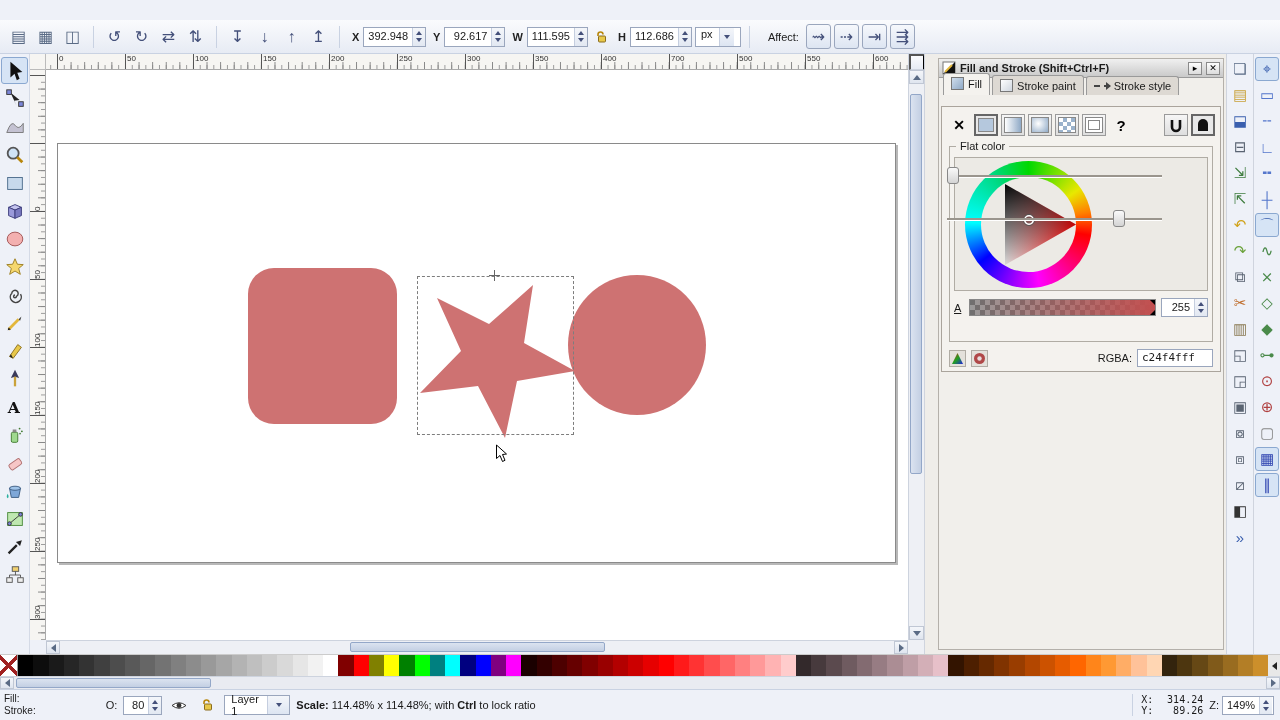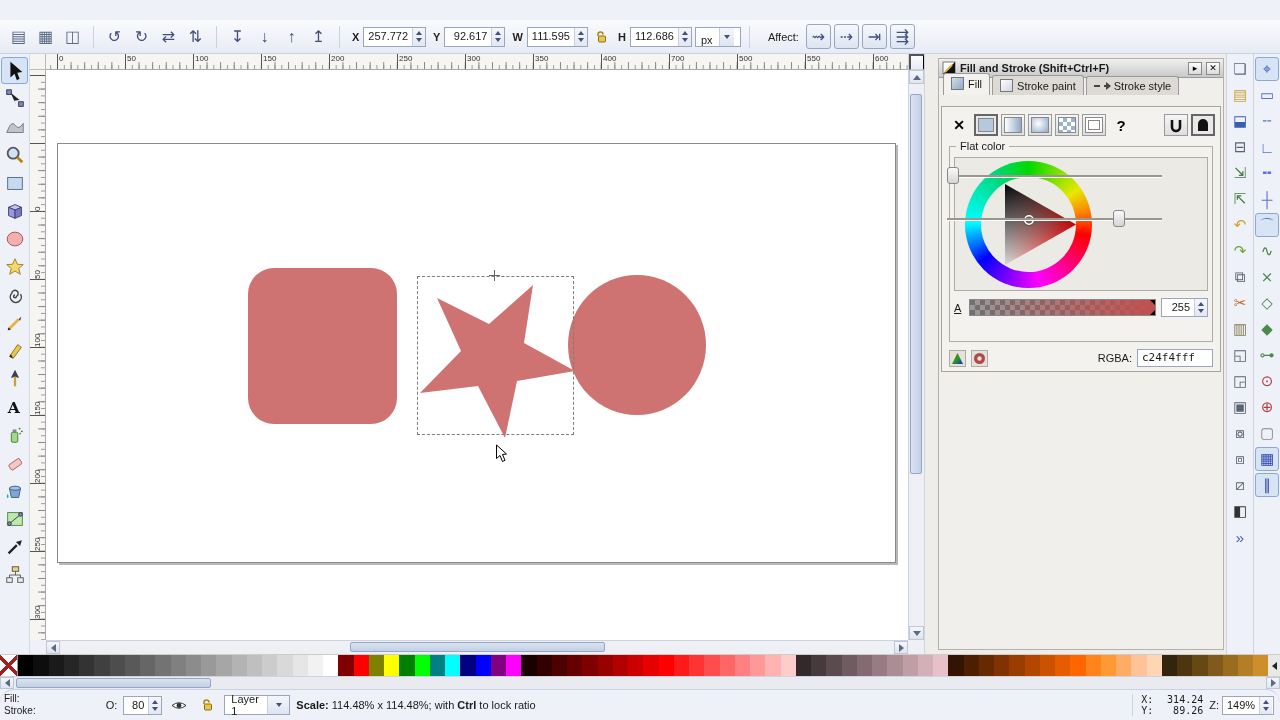--- a/index.html
+++ b/index.html
@@ -17,21 +17,21 @@
   .tb-btn .glyph{pointer-events:none;}
   .tb-toggle{border:1px solid #9aa6bd;background:linear-gradient(#f6f8fc,#dde5f2);border-radius:3px;}
   .tb-sep{width:1px;height:22px;background:#c9d2e2;margin:0 5px;}
   .spin-field{display:flex;align-items:center;gap:4px;margin-left:4px;}
   .sf-label{font-weight:bold;color:#222;}
   .spin-box{display:flex;background:#fff;border:1px solid #9aa6bd;height:20px;align-items:stretch;}
   .spin-val{padding:2px 4px;min-width:46px;text-align:right;}
   .spin-arrows{display:flex;flex-direction:column;justify-content:center;gap:3px;width:13px;border-left:1px solid #c5cedf;align-items:center;background:linear-gradient(#f4f6fa,#e2e8f2);}
   .arr-up{width:0;height:0;border-left:3.5px solid transparent;border-right:3.5px solid transparent;border-bottom:4px solid #44507a;}
   .arr-dn{width:0;height:0;border-left:3.5px solid transparent;border-right:3.5px solid transparent;border-top:4px solid #44507a;}
-  .dropdown{display:flex;align-items:flex-end;background:#fff;border:1px solid #9aa6bd;height:20px;padding-left:5px;gap:6px;}
+  .dropdown{display:flex;align-items:flex-start;background:#fff;border:1px solid #9aa6bd;height:20px;padding-left:5px;gap:6px;}
   .dd-btn{width:15px;height:100%;display:flex;align-items:center;justify-content:center;background:linear-gradient(#f4f6fa,#dde5f2);border-left:1px solid #c5cedf;}
   .affect-label{margin:0 4px 0 10px;}
 
   
   .toolbox{position:absolute;left:0;top:54px;width:30px;height:600px;background:#eef1f8;border-right:1px solid #d4dae6;display:flex;flex-direction:column;align-items:center;padding-top:3px;gap:1px;}
   .tool-btn{width:27px;height:27px;display:flex;align-items:center;justify-content:center;border:1px solid transparent;border-radius:3px;background:transparent;padding:0;}
   .tool-btn.active{background:#d6e4f5;border-color:#8aa8d0;}
 
   
   .ruler-corner{position:absolute;left:30px;top:54px;width:16px;height:16px;background:#f6f5f2;border-right:1px solid #bbb;border-bottom:1px solid #bbb;}
@@ -135,21 +135,21 @@
   .palette{position:absolute;left:0;top:654px;width:1280px;height:22px;background:#f0f0f0;border-top:1px solid #ccc;display:flex;}
   .pal-none{width:18px;flex:0 0 18px;border-right:1px solid #999;background-color:#fff;background-image:linear-gradient(45deg,transparent 44%,#a02020 44% 56%,transparent 56%),linear-gradient(135deg,transparent 44%,#a02020 44% 56%,transparent 56%);}
   .pal-swatch{flex:1 1 auto;}
   .pal-end{width:12px;flex:0 0 12px;background:#e8e8e8;display:flex;align-items:center;justify-content:center;}
   .pal-scroll{position:absolute;left:0;top:676px;width:1280px;height:13px;background:#e9ebf1;border-top:1px solid #cdd3de;display:flex;align-items:center;}
   .pal-scroll .sb-btn{width:13px;height:100%;}
   .pal-track{flex:1;position:relative;height:100%;}
   .pal-thumb{position:absolute;left:2px;top:1px;width:195px;height:10px;background:linear-gradient(#dbe3f0,#c3cfe3);border:1px solid #93a7c8;border-radius:2px;}
 
   
-  .statusbar{position:absolute;left:0;top:689px;width:1280px;height:31px;background:#eef1f8;border-top:1px solid #c9d2e2;display:flex;align-items:center;padding:0 4px;gap:6px;border-radius:14px;}
+  .statusbar{position:absolute;left:0;top:689px;width:1280px;height:31px;background:#eef1f8;border-top:1px solid #c9d2e2;display:flex;align-items:center;padding:0 4px;gap:6px;}
   .fs-ind{display:flex;flex-direction:column;justify-content:center;font-size:10px;line-height:12px;}
   .fs-swatches{width:58px;height:24px;}
   .sb-spin{display:flex;background:#fff;border:1px solid #9aa6bd;height:19px;}
   .sb-spin .spin-val{min-width:24px;}
   .icon-btn{width:22px;height:22px;display:flex;align-items:center;justify-content:center;background:transparent;border:none;padding:0;}
   .layer-dd{display:flex;align-items:center;background:#fff;border:1px solid #9aa6bd;height:20px;padding-left:6px;gap:8px;width:66px;}
   .layer-dd span{flex:1;font-size:11px;}
   .status-msg{flex:1;white-space:pre;overflow:hidden;}
   .status-msg b{font-weight:bold;}
   .coords{display:flex;flex-direction:column;font-family:"DejaVu Sans Mono",monospace;font-size:10px;line-height:11px;border-left:1px solid #c9d2e2;padding-left:8px;}
@@ -206,21 +206,21 @@
         </button>
         <button class="tb-btn">
           <span class="glyph" style="color:#44507a">↥</span>
         </button>
       </span>
     <span class="tb-sep"></span>
 
     <span class="spin-field">
       <span class="sf-label">X</span>
       <span class="spin-box">
-        <span class="spin-val">257.772</span>
+        <span class="spin-val">392.948</span>
         <span class="spin-arrows">
             <i class="arr-up"></i>
             <i class="arr-dn"></i>
           </span>
       </span>
     </span>
     <span class="spin-field">
       <span class="sf-label">Y</span>
       <span class="spin-box">
         <span class="spin-val">92.617</span>

